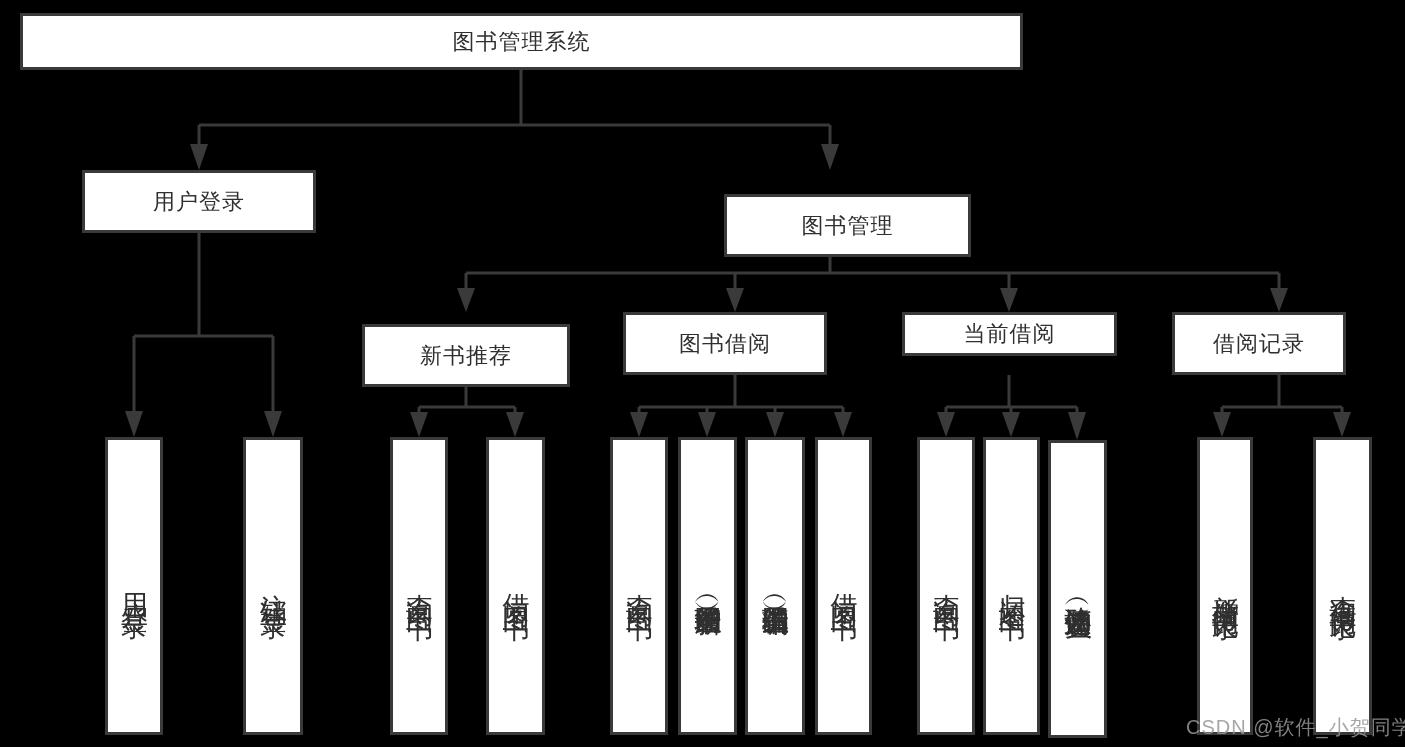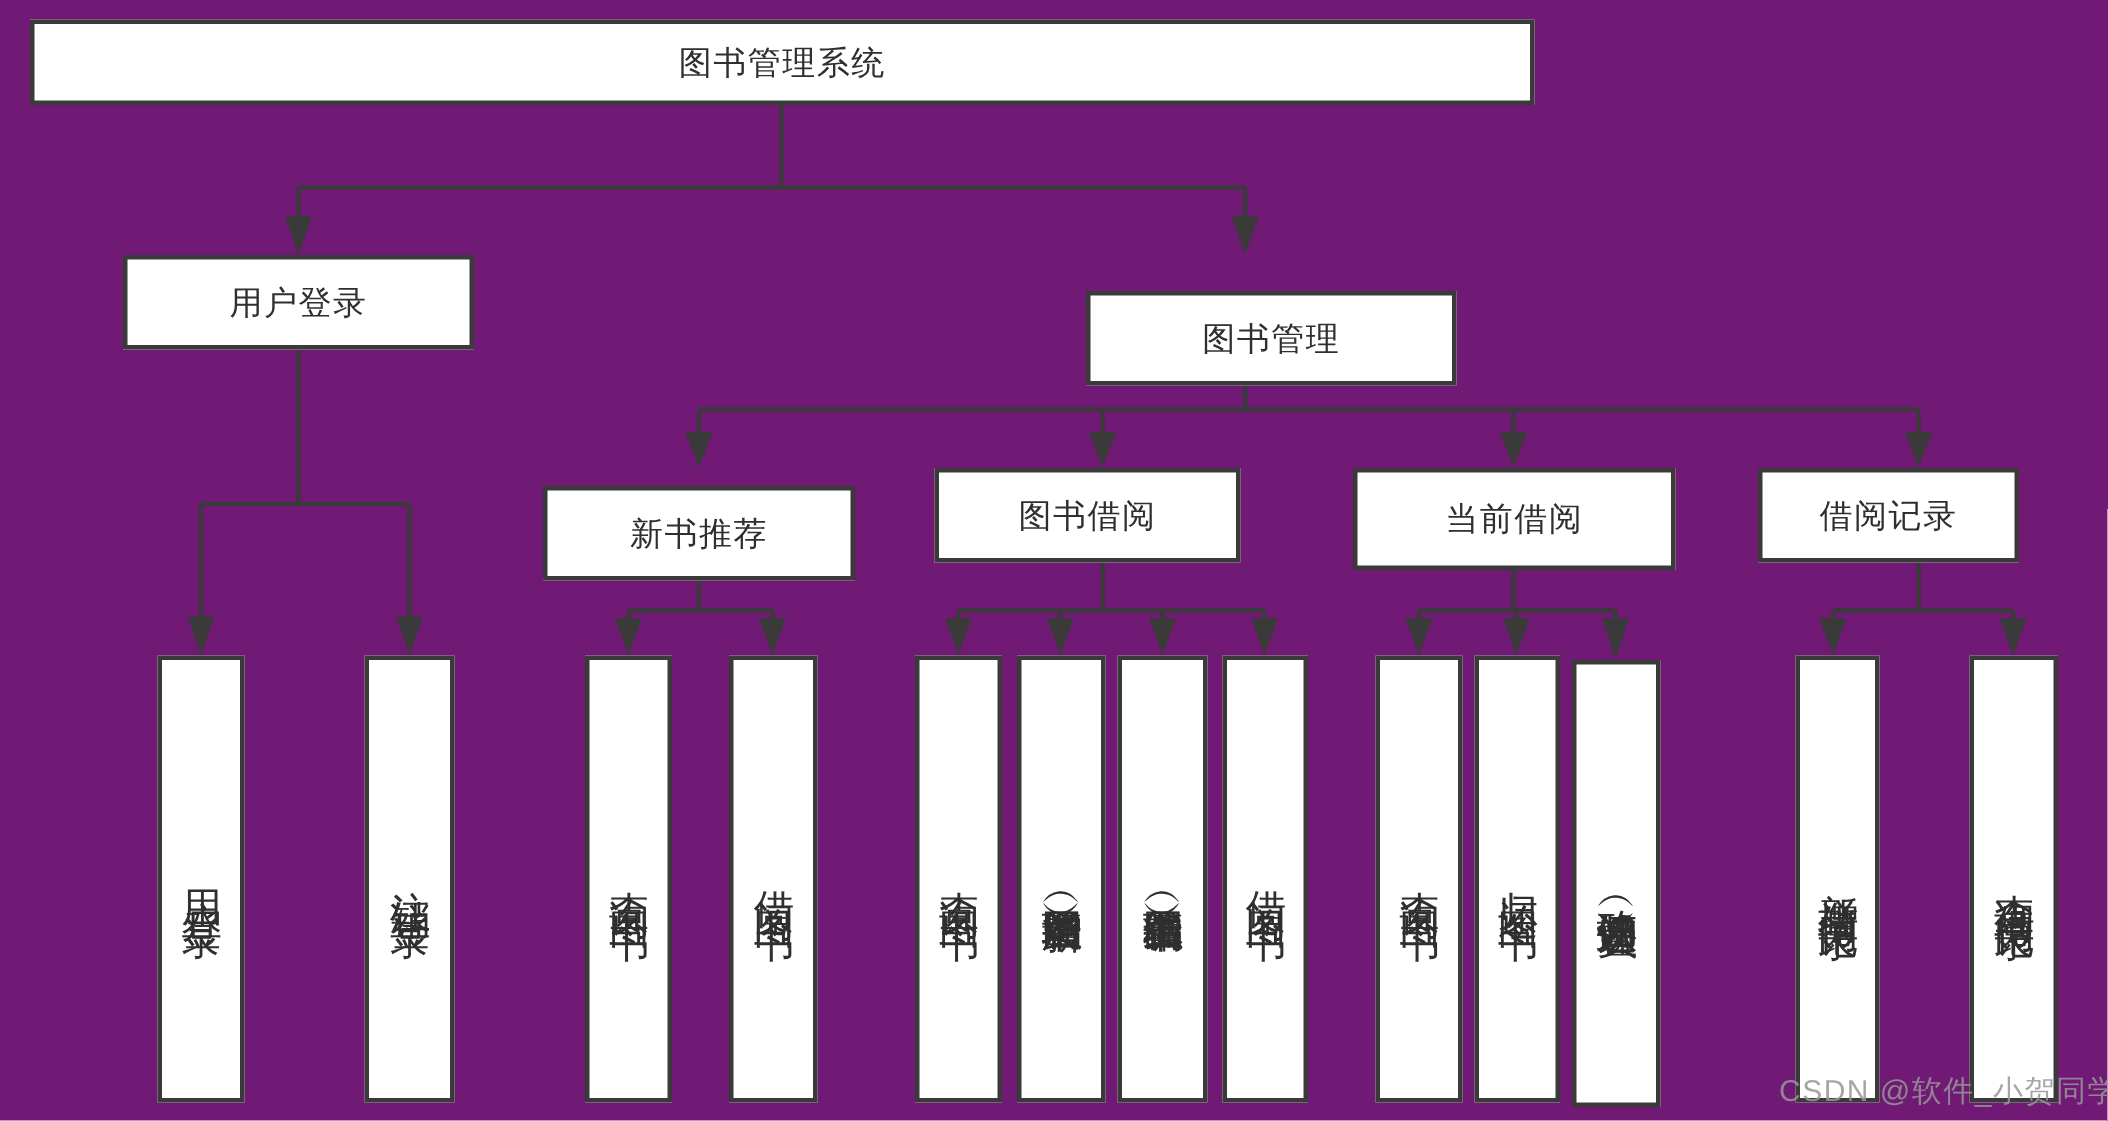--- a/index.html
+++ b/index.html
@@ -1,21 +1,21 @@
 <!DOCTYPE html>
 <html><head>
 <meta charset="utf-8">
 <style>
   * { box-sizing: border-box; margin: 0; padding: 0; }
   html, body { background: #ffffff; }
   .canvas {
     position: relative;
     width: 1405px;
     height: 747px;
-    background: #701a75;
+    background: #000000;
     font-family: "Liberation Sans", "DejaVu Sans", sans-serif;
     overflow: hidden;
   }
   .box {
     position: absolute;
     border: 3px solid #3a3a3a;
     background: #ffffff;
     display: flex;
     align-items: center;
     justify-content: center;
@@ -147,21 +147,21 @@
   <div class="box" style="left:724px; top:170px; width:247px; height:63px;margin-top:24px;">
     <span class="hlabel">图书管理</span>
   </div>
 
   <div class="box" style="left:362px; top:324px; width:208px; height:63px;">
     <span class="hlabel">新书推荐</span>
   </div>
   <div class="box" style="left:623px; top:312px; width:204px; height:63px;">
     <span class="hlabel">图书借阅</span>
   </div>
-  <div class="box" style="left:902px; top:312px; width:215px; height:68px;">
+  <div class="box" style="left:902px; top:312px; width:215px; height:44px;">
     <span class="hlabel">当前借阅</span>
   </div>
   <div class="box" style="left:1172px; top:312px; width:174px; height:63px;">
     <span class="hlabel">借阅记录</span>
   </div>
 
   <div class="box leaf" style="left:105px; width:58px;">
     <span class="vtext vt4">用户登录</span>
   </div>
   <div class="box leaf" style="left:243px; width:60px;">

